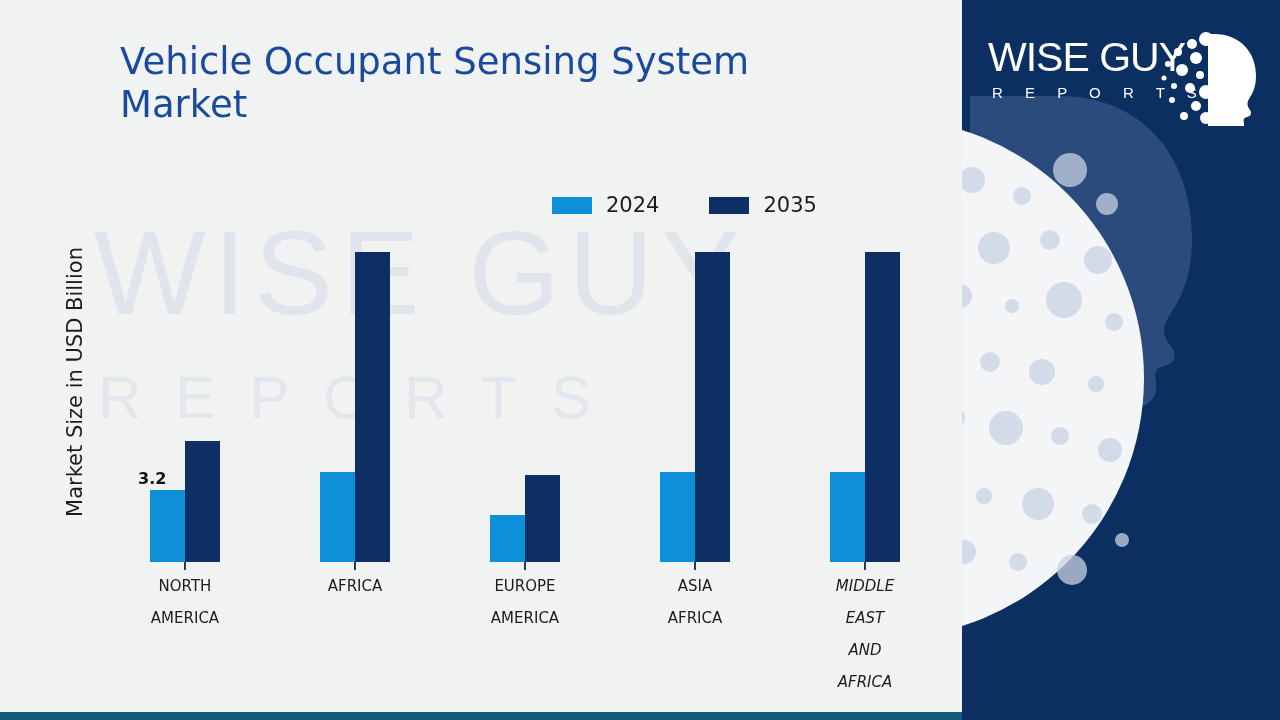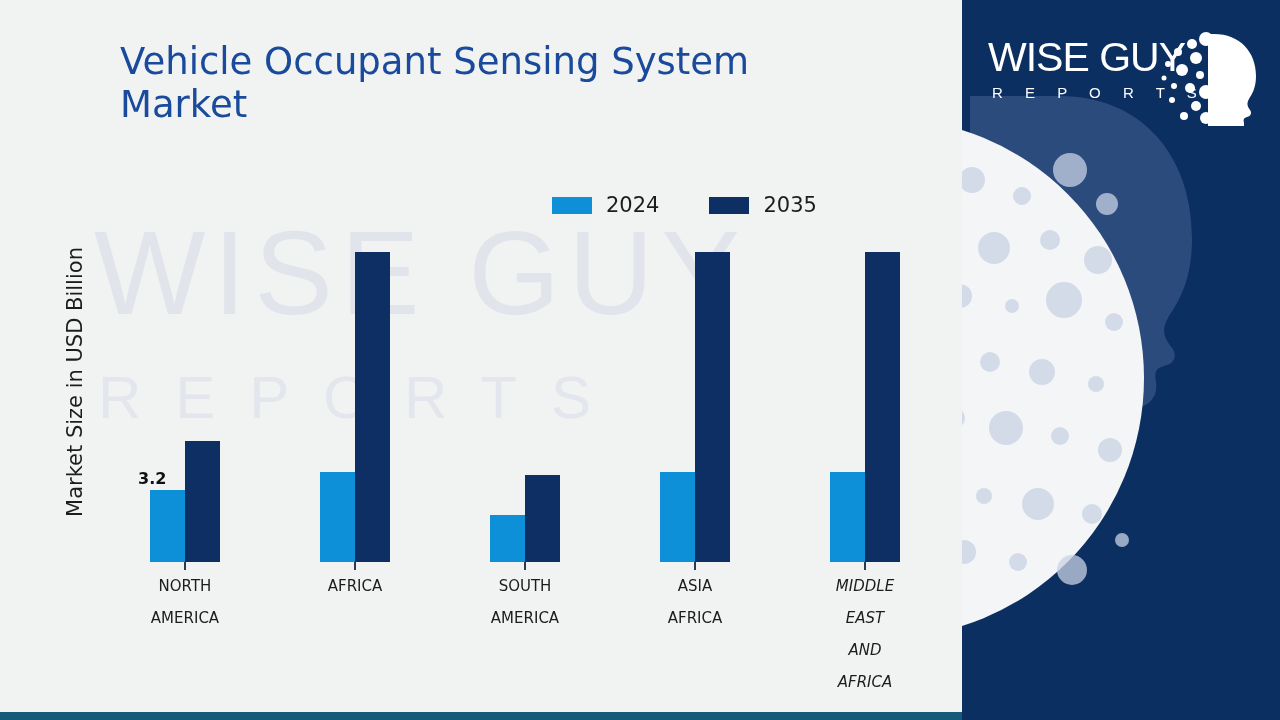--- a/index.html
+++ b/index.html
@@ -357,21 +357,21 @@
         </div>
         <div class="tick" style="left: 34px;"></div>
         <div class="cat-label" style="left: -40px; width: 150px;">AFRICA</div>
       </div>
       <div class="group" style="left: 380px;">
         <div class="bars">
           <div class="bar bar-2024" title="2024: 2.1" style="height: 47.1081px; background: rgb(13, 144, 216);"></div>
           <div class="bar bar-2032" title="2032: 3.9" style="height: 87.4865px; background: rgb(14, 47, 99);"></div>
         </div>
         <div class="tick" style="left: 34px;"></div>
-        <div class="cat-label" style="left: -40px; width: 150px;">SOUTH
+        <div class="cat-label" style="left: -40px; width: 150px;">EUROPE
 AMERICA</div>
       </div>
       <div class="group" style="left: 550px;">
         <div class="bars">
           <div class="bar bar-2024" title="2024: 4" style="height: 89.7297px; background: rgb(13, 144, 216);"></div>
           <div class="bar bar-2032" title="2032: 13.8" style="height: 309.568px; background: rgb(14, 47, 99);"></div>
         </div>
         <div class="tick" style="left: 34px;"></div>
         <div class="cat-label" style="left: -40px; width: 150px;">ASIA
 AFRICA</div>

